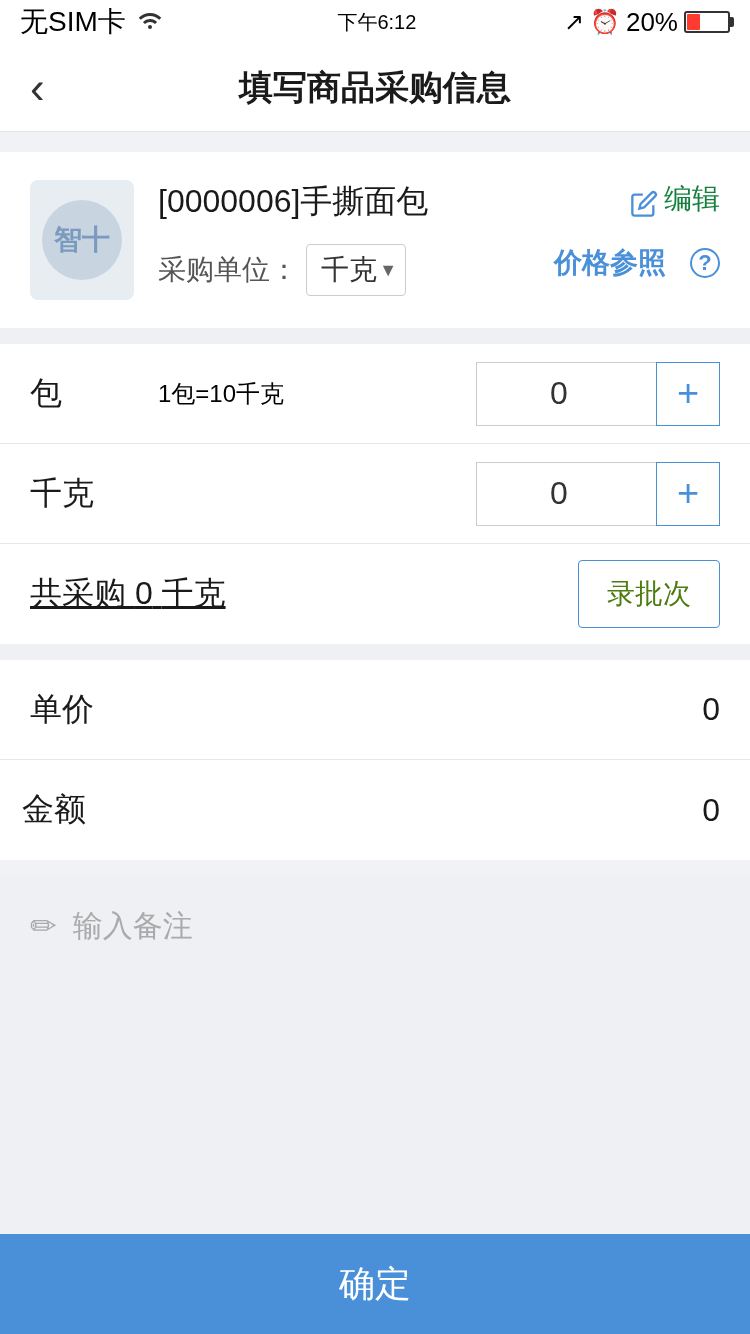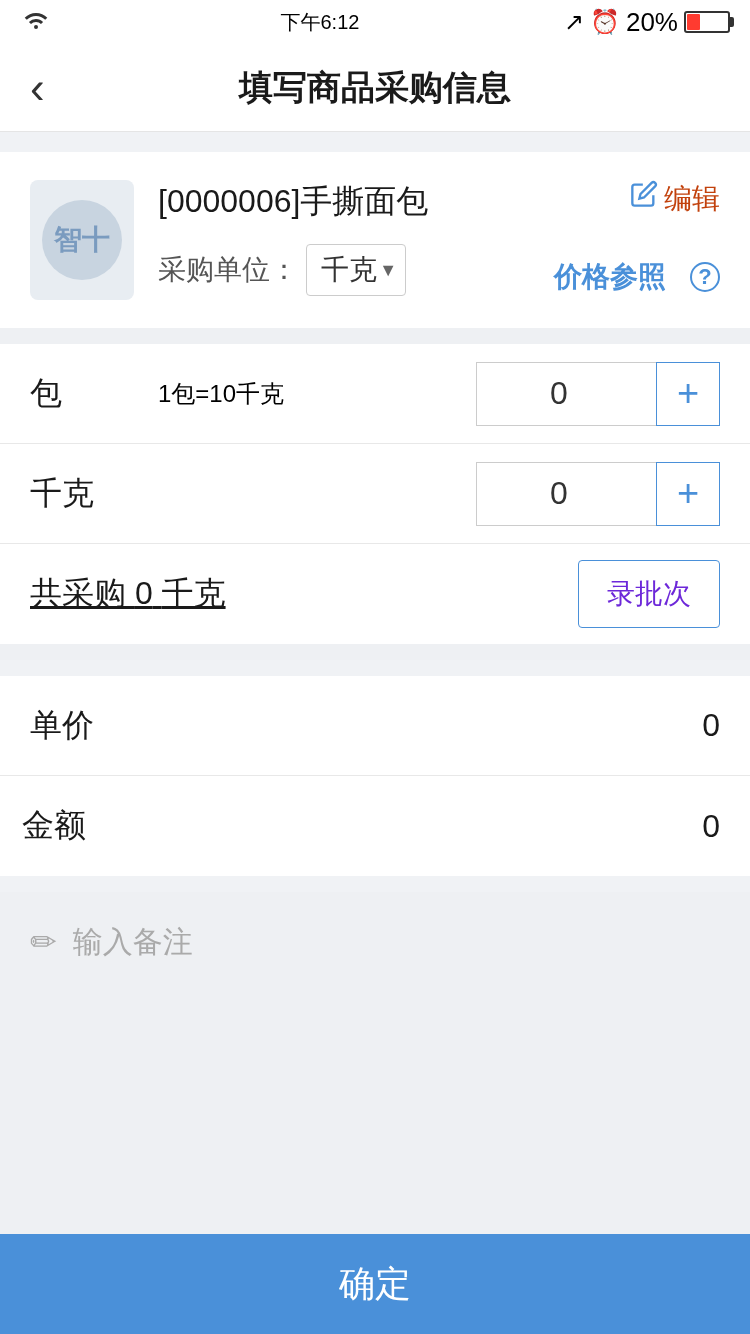--- a/index.html
+++ b/index.html
@@ -94,31 +94,31 @@
       display: flex;
       justify-content: space-between;
       align-items: flex-start;
     }
     .product-name {
       font-size: 32px;
       color: #1a1a1a;
       font-weight: 500;
     }
     .edit-link {
-      color: #c2410c;
-      font-size: 28px;
+      color: #15803d;
+      font-size: 28px;
+      display: flex;
+      align-items: flex-end;
+      gap: 6px;
+      cursor: pointer;
+      white-space: nowrap;
+    }
+    .purchase-unit-row {
       display: flex;
       align-items: flex-start;
-      gap: 6px;
-      cursor: pointer;
-      white-space: nowrap;
-    }
-    .purchase-unit-row {
-      display: flex;
-      align-items: flex-end;
       justify-content: space-between;
       margin-top: 20px;
     }
     .purchase-unit-label { font-size: 28px; color: #555; }
     .unit-select-wrapper {
       position: relative;
       border: 1px solid #ccc;
       border-radius: 4px;
       padding: 6px 28px 6px 14px;
       font-size: 28px;
@@ -212,31 +212,30 @@
       background: #fff;
     }
     .total-text {
       font-size: 32px;
       color: #1a1a1a;
       text-decoration: underline;
     }
     .record-batch-btn {
       border: 1px solid #4a90d9;
       background: #fff;
-      color: #6d28d9;
+      color: #4d7c0f;
       font-size: 28px;
       padding: 14px 28px;
       border-radius: 4px;
       cursor: pointer;
     }
 
     
     .price-section {
       background: #fff;
-      margin-top: 16px;
     }
     .price-row {
       display: flex;
       align-items: center;
       justify-content: space-between;
       padding: 0 30px;
       height: 100px;
       border-bottom: 1px solid #e8e8e8;
     }
     .price-row:last-child { border-bottom: none; padding-left: 22px; }
@@ -295,20 +294,21 @@
     }
 
     
     .wifi-icon { font-size: 26px; }
   </style>
 </head>
 <body>
 
 <div class="status-bar">
   <div class="status-left">
+    <span>无SIM卡</span>
     <span class="wifi-icon">
       <svg width="32" height="24" viewBox="0 0 32 24">
           <path d="M16 18a2 2 0 1 1 0 4 2 2 0 0 1 0-4zm0-6c2.8 0 5.3 1.1 7.1 2.9l-2.1 2.1A7 7 0 0 0 16 15a7 7 0 0 0-5 2l-2.1-2.1A10 10 0 0 1 16 12zm0-6c4.4 0 8.4 1.8 11.3 4.7L25.2 12.8A13 13 0 0 0 16 9a13 13 0 0 0-9.2 3.8L4.7 10.7A16 16 0 0 1 16 6z" fill="#333"></path>
         </svg>
     </span>
   </div>
   <div class="status-center">下午6:12</div>
   <div class="status-right">
     <span style="font-size:24px;">↗</span>
     <span style="font-size:24px;">⏰</span>

